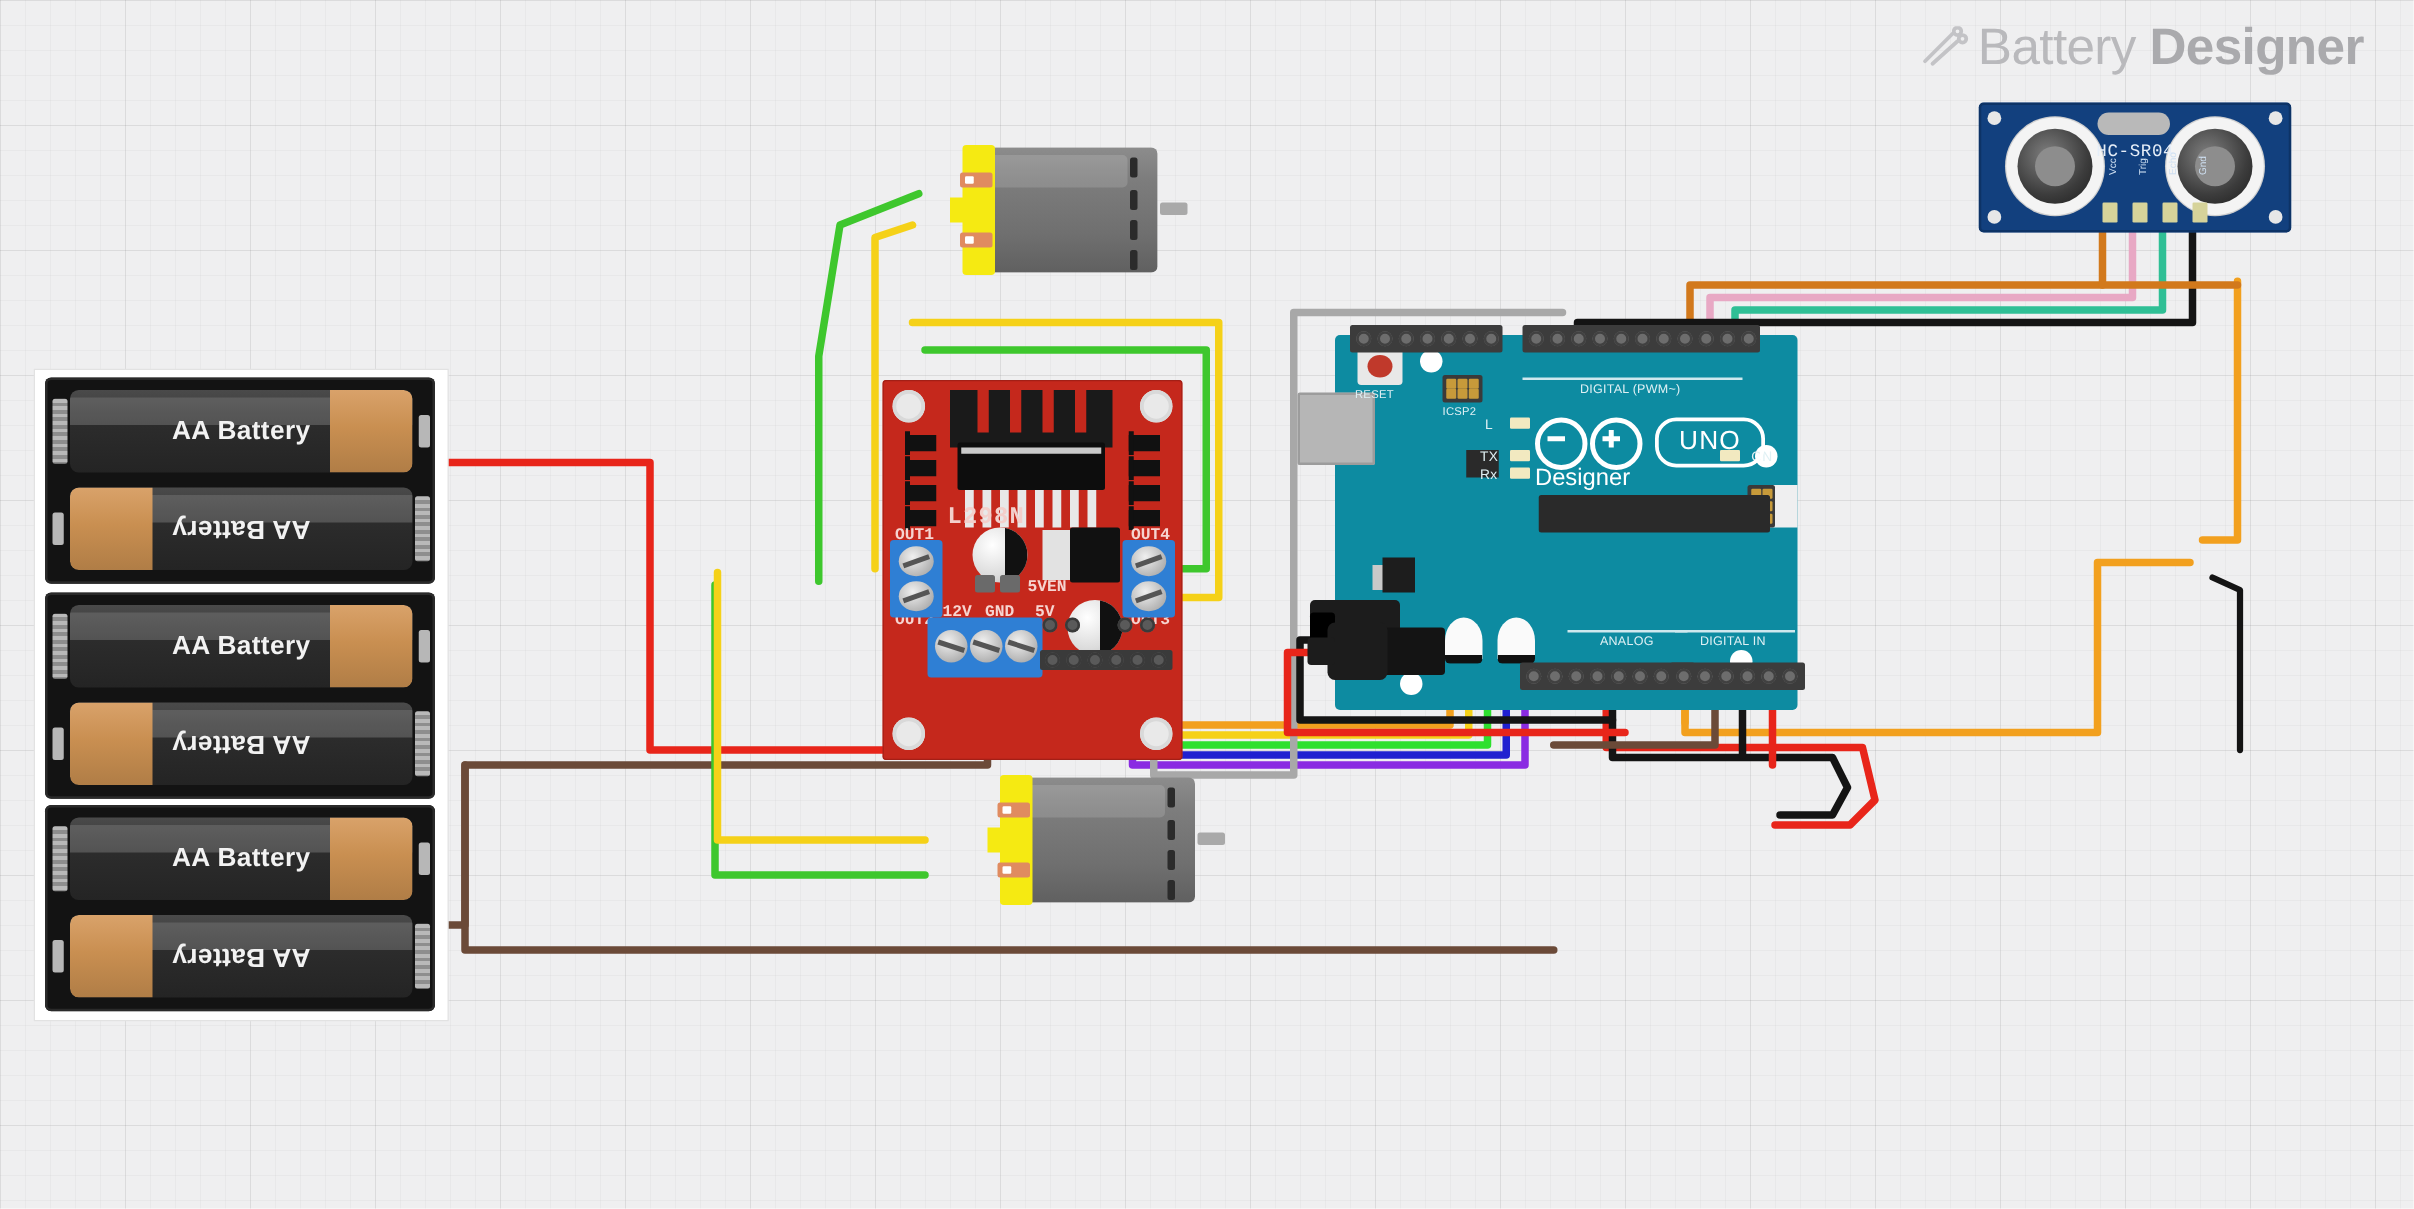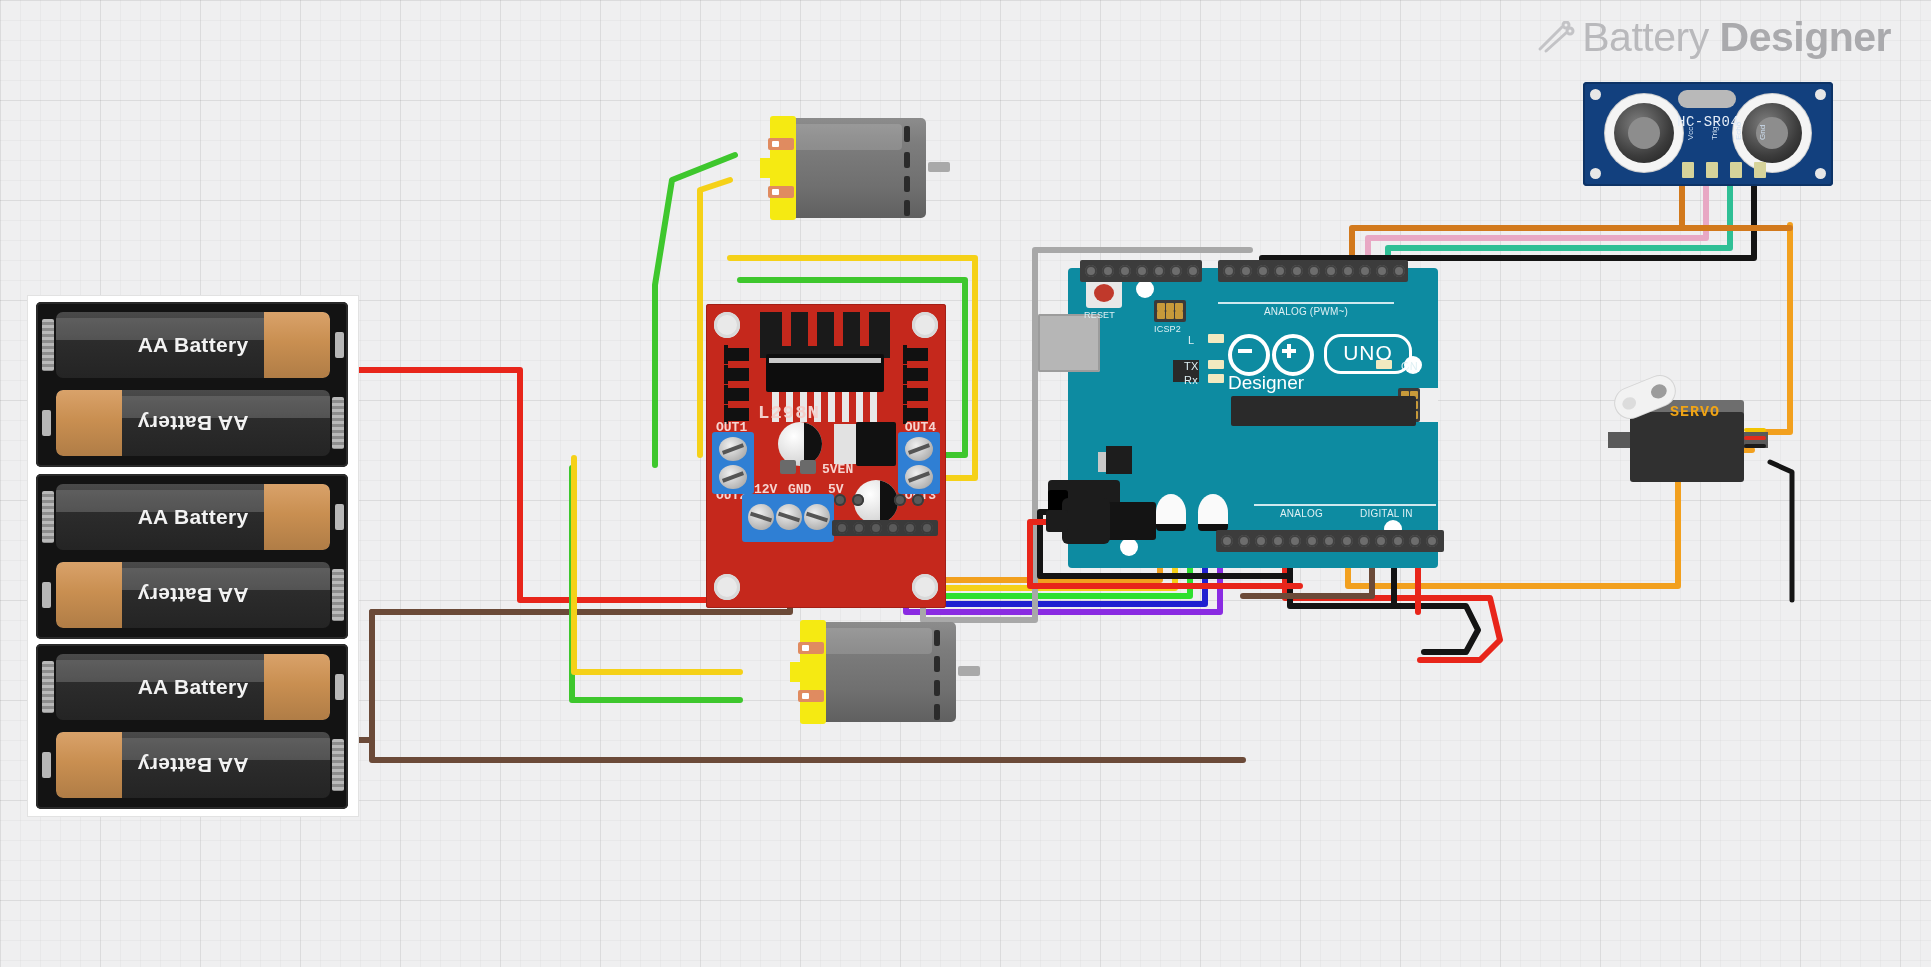--- a/index.html
+++ b/index.html
@@ -473,21 +473,21 @@
         <div class="hpin" style="left:56px"></div>
       <div class="hpin" style="left:73px"></div>
         <div class="hpin" style="left:90px"></div>
       <div class="hpin" style="left:107px"></div>
         <div class="hpin" style="left:124px"></div>
       <div class="hpin" style="left:141px"></div>
         <div class="hpin" style="left:158px"></div>
       <div class="hpin" style="left:175px"></div>
     </div>
     <div class="rule" style="left:150px;top:34px;width:176px"></div>
-    <div class="silk" style="left:196px;top:38px;font-size:10px">ANALOG (PWM~)</div>
+    <div class="silk" style="left:196px;top:38px;font-size:10px">DIGITAL (PWM~)</div>
 
     <div class="hdr" style="left:148px;top:262px;width:140px">
       <div class="hpin" style="left:5px"></div>
         <div class="hpin" style="left:22px"></div>
       <div class="hpin" style="left:39px"></div>
         <div class="hpin" style="left:56px"></div>
       <div class="hpin" style="left:73px"></div>
         <div class="hpin" style="left:90px"></div>
       <div class="hpin" style="left:107px"></div>
         <div class="hpin" style="left:124px"></div>
@@ -523,34 +523,20 @@
     <div class="pad" style="left:99px"></div>
     <div class="pad" style="left:123px"></div>
     <div class="pad" style="left:147px"></div>
     <div class="pad" style="left:171px"></div>
     <div class="plbl" style="left:103px">Vcc</div>
     <div class="plbl" style="left:127px">Trig</div>
     <div class="plbl" style="left:151px">Echo</div>
     <div class="plbl" style="left:175px">Gnd</div>
   </div>
 
-  <div class="node" id="servo">
-    <div class="tab" style="left:0px"></div>
-    <div class="tab" style="right:0px"></div>
-    <div class="top"></div>
-    <div class="body"></div>
-    <div class="txt">SERVO</div>
-    <div class="horn">
-        <div class="h1"></div>
-        <div class="h2"></div>
-      </div>
-    <div class="lead" style="top:46px;background:#f2c400"></div>
-    <div class="lead" style="top:54px;background:#e02b1d"></div>
-    <div class="lead" style="top:62px;background:#1a1a1a"></div>
-  </div>
 
   <div class="node motor" style="left:752px;top:118px">
     <div class="can">
       <div class="gloss"></div>
       <div class="vent" style="top:8px"></div>
         <div class="vent" style="top:34px"></div>
       <div class="vent" style="top:58px"></div>
         <div class="vent" style="top:82px"></div>
     </div>
     <div class="shaft"></div>

